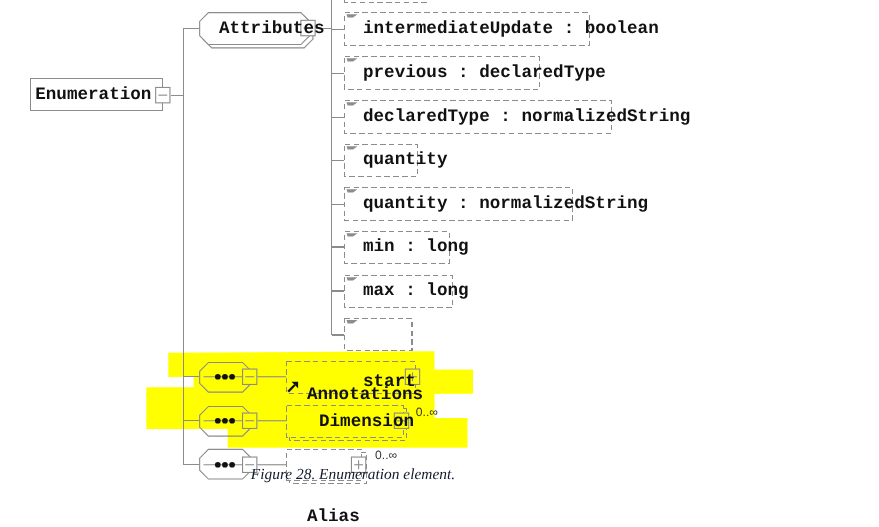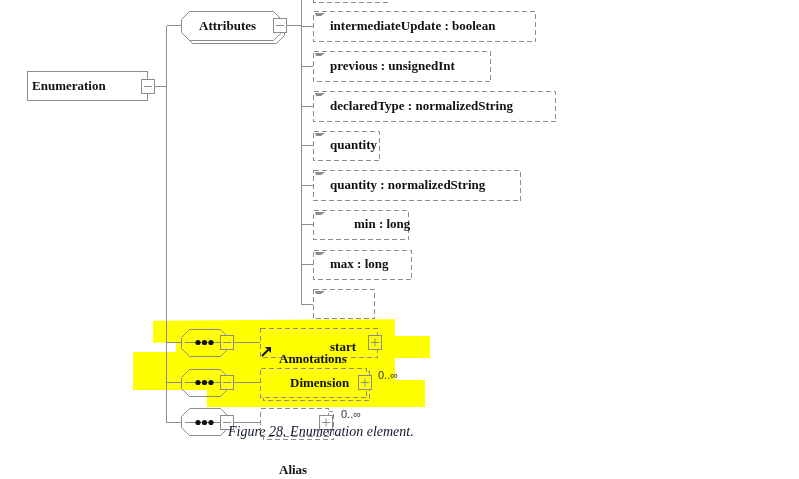--- a/index.html
+++ b/index.html
@@ -1,19 +1,19 @@
 <!DOCTYPE html>
 <html><head>
 <meta charset="utf-8">
 <style>
   html,body{margin:0;padding:0;background:#fff;}
   body{width:799px;height:479px;position:relative;overflow:hidden;font-family:"Liberation Sans",sans-serif;}
   .abs{position:absolute;}
   svg.canvas{position:absolute;left:0;top:0;}
-  .lbl{position:absolute;font-family:Liberation Serif, serif;font-weight:bold;font-size:13px;color:#111;white-space:nowrap;line-height:14px;text-align:center;}
+  .lbl{position:absolute;font-family:Liberation Mono, monospace;font-weight:bold;font-size:16px;color:#111;white-space:nowrap;line-height:14px;text-align:center;}
   .card{position:absolute;font-family:"Liberation Sans",sans-serif;font-size:11px;color:#333;white-space:nowrap;}
   .caption{position:absolute;left:228px;top:424px;font-family:"Liberation Serif",serif;font-style:italic;font-size:14px;color:#0f172a;white-space:nowrap;}
   .hl{position:absolute;background:#ffff00;}
 </style>
 </head>
 <body>
 
 <div class="hl" style="left:153px;top:320px;width:242px;height:22px;transform:rotate(-0.3deg);"></div>
 <div class="hl" style="left:176px;top:336px;width:254px;height:22px;"></div>
 <div class="hl" style="left:133px;top:352px;width:262px;height:38px;"></div>
@@ -134,25 +134,25 @@
     <polygon points="265,347 271,347 271,353" stroke-width="0"></polygon>
   </g>
 </svg>
 
 <div class="lbl" style="left:32px;top:79px;">Enumeration</div>
 <div class="lbl" style="left:199px;top:19px;">Attributes</div>
 <div class="abs" style="left:141px;top:79px;width:14px;height:15px;"></div>
 <div class="abs" style="left:273px;top:18px;width:14px;height:15px;"></div>
 
 <div class="lbl" style="left:330px;top:19px;">intermediateUpdate : boolean</div>
-<div class="lbl" style="left:330px;top:59px;">previous : unsignedInt</div>
+<div class="lbl" style="left:330px;top:59px;">previous : declaredType</div>
 <div class="lbl" style="left:330px;top:99px;">declaredType : normalizedString</div>
 <div class="lbl" style="left:330px;top:138px;">quantity</div>
 <div class="lbl" style="left:330px;top:178px;">quantity : normalizedString</div>
-<div class="lbl" style="left:330px;top:217px;margin-left:24px;">min : long</div>
+<div class="lbl" style="left:330px;top:217px;">min : long</div>
 <div class="lbl" style="left:330px;top:257px;">max : long</div>
 <div class="lbl" style="left:330px;top:296px;margin-top:44px;">start</div>
 
 <div class="abs" style="left:181px;top:329px;width:47px;height:28px;"></div>
 <div class="abs" style="left:181px;top:369px;width:47px;height:28px;"></div>
 <div class="abs" style="left:181px;top:408px;width:47px;height:28px;"></div>
 
 <div class="lbl" style="left:279px;top:336px;margin-top:16px;">Annotations</div>
 <div class="lbl" style="left:290px;top:376px;">Dimension</div>
 <div class="lbl" style="left:279px;top:415px;margin-top:48px;">Alias</div>

